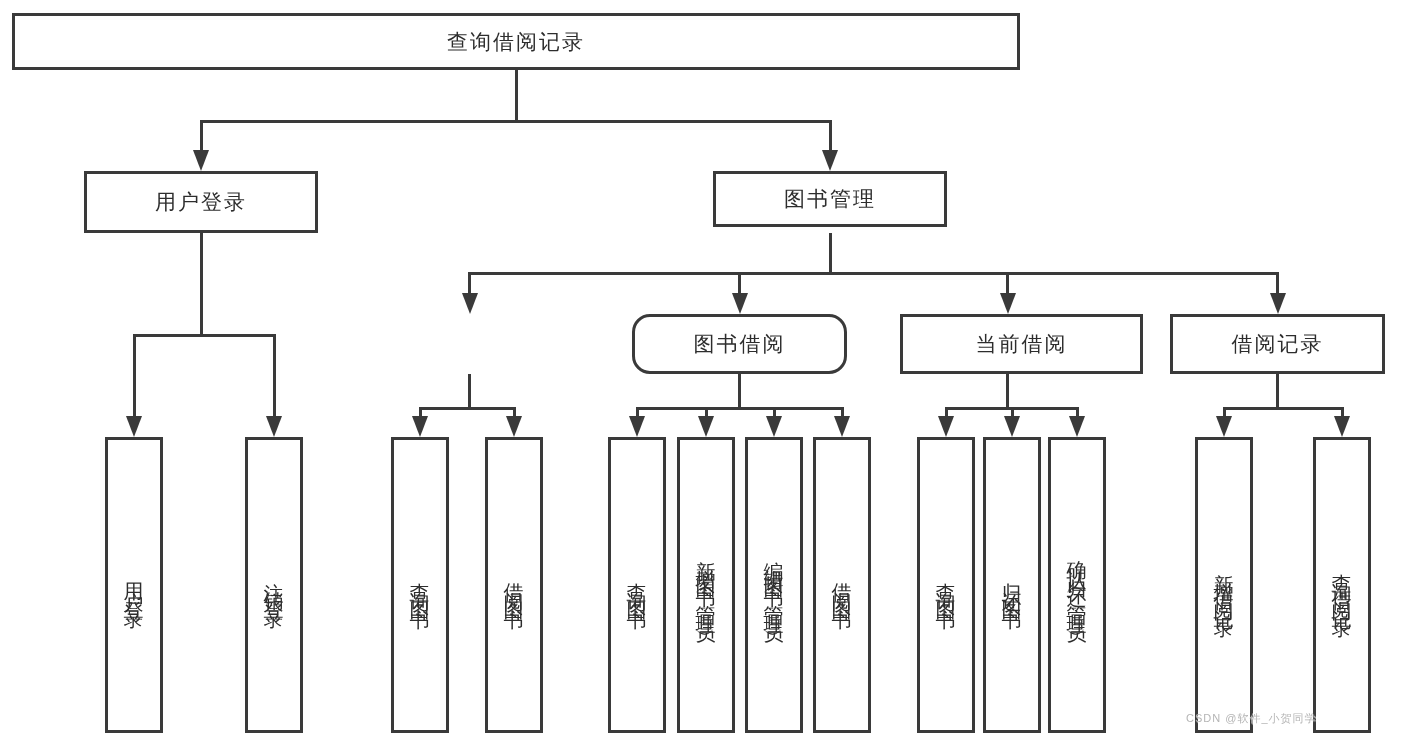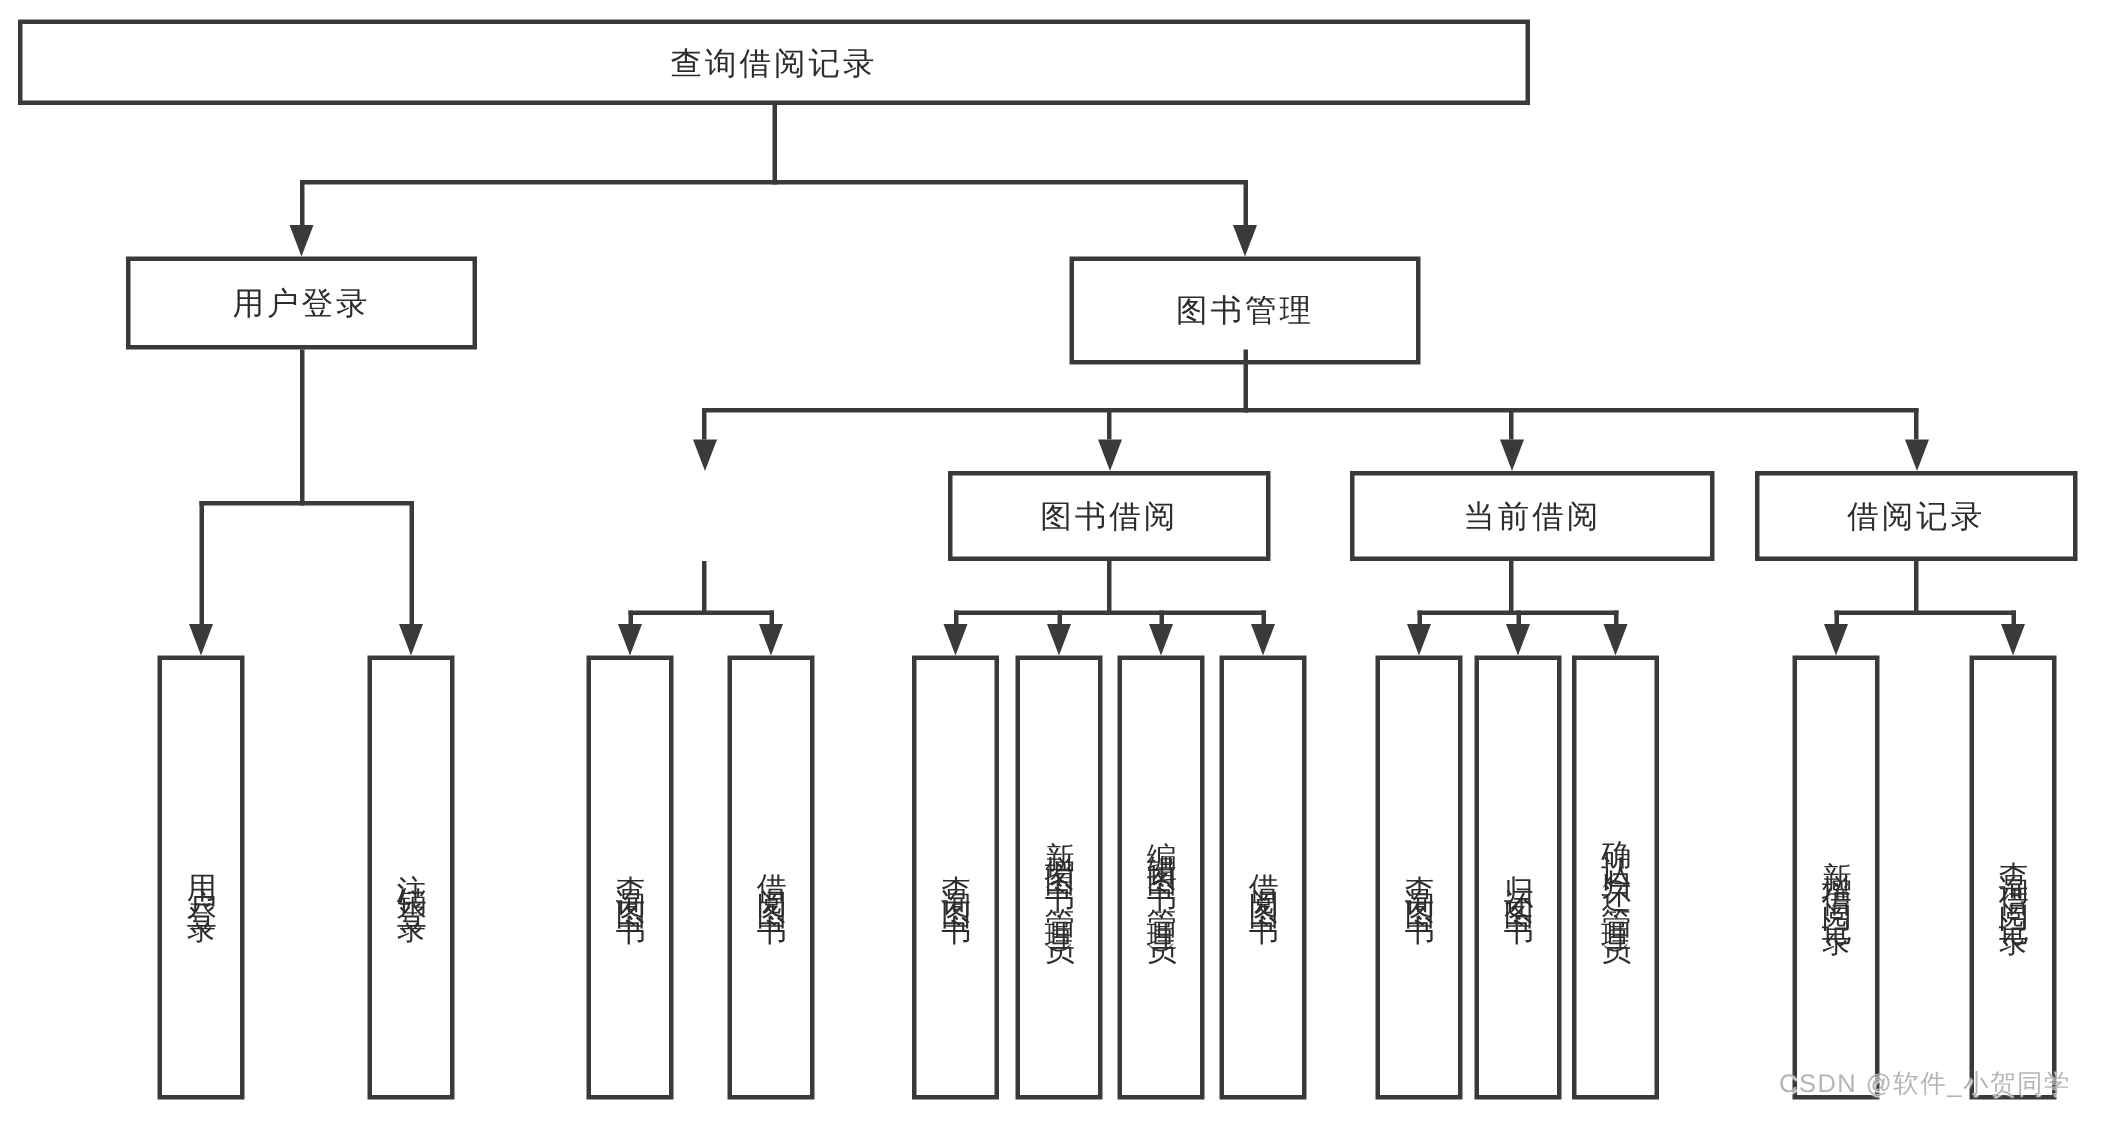--- a/index.html
+++ b/index.html
@@ -43,42 +43,42 @@
     width: 0;
     height: 0;
     border-style: solid;
     border-color: var(--line, #3a3a3a) transparent transparent transparent;
   }
   .watermark {
     position: absolute;
     left: 1186px;
     top: 711px;
     z-index: 10;
-    font-size: 17px;
+    font-size: 11px;
     letter-spacing: 1px;
     color: var(--wm, #b5b5b5);
     white-space: nowrap;
     text-shadow: 1px 1px 1px #ffffff;
   }
 </style>
 </head>
 <body>
 
 <div id="chart" style="--line: #3a3a3a; --text: #2d2d2d; --bg: #ffffff; --wm: #b5b5b5;">
   <div class="watermark">CSDN @软件_小贺同学</div>
 <div class="node horiz" style="left: 12px; top: 13px; width: 1008px; height: 57px;">
       <span class="label">查询借阅记录</span>
     </div>
     <div class="node horiz" style="left: 84px; top: 171px; width: 234px; height: 62px;">
       <span class="label">用户登录</span>
     </div>
-    <div class="node horiz" style="left: 713px; top: 171px; width: 234px; height: 72px;">
+    <div class="node horiz" style="left: 713px; top: 171px; width: 234px; height: 56px;">
       <span class="label">图书管理</span>
     </div>
-    <div class="node horiz" style="left: 632px; top: 314px; width: 215px; height: 60px;">
+    <div class="node horiz" style="left: 632px; top: 314px; width: 215px; height: 60px; border-radius: 18px;">
       <span class="label">图书借阅</span>
     </div>
     <div class="node horiz" style="left: 900px; top: 314px; width: 243px; height: 60px;">
       <span class="label">当前借阅</span>
     </div>
     <div class="node horiz" style="left: 1170px; top: 314px; width: 215px; height: 60px;">
       <span class="label">借阅记录</span>
     </div>
     <div class="node vert" style="left: 105px; top: 437px; width: 58px; height: 296px;">
       <span class="label">用户登录</span>

